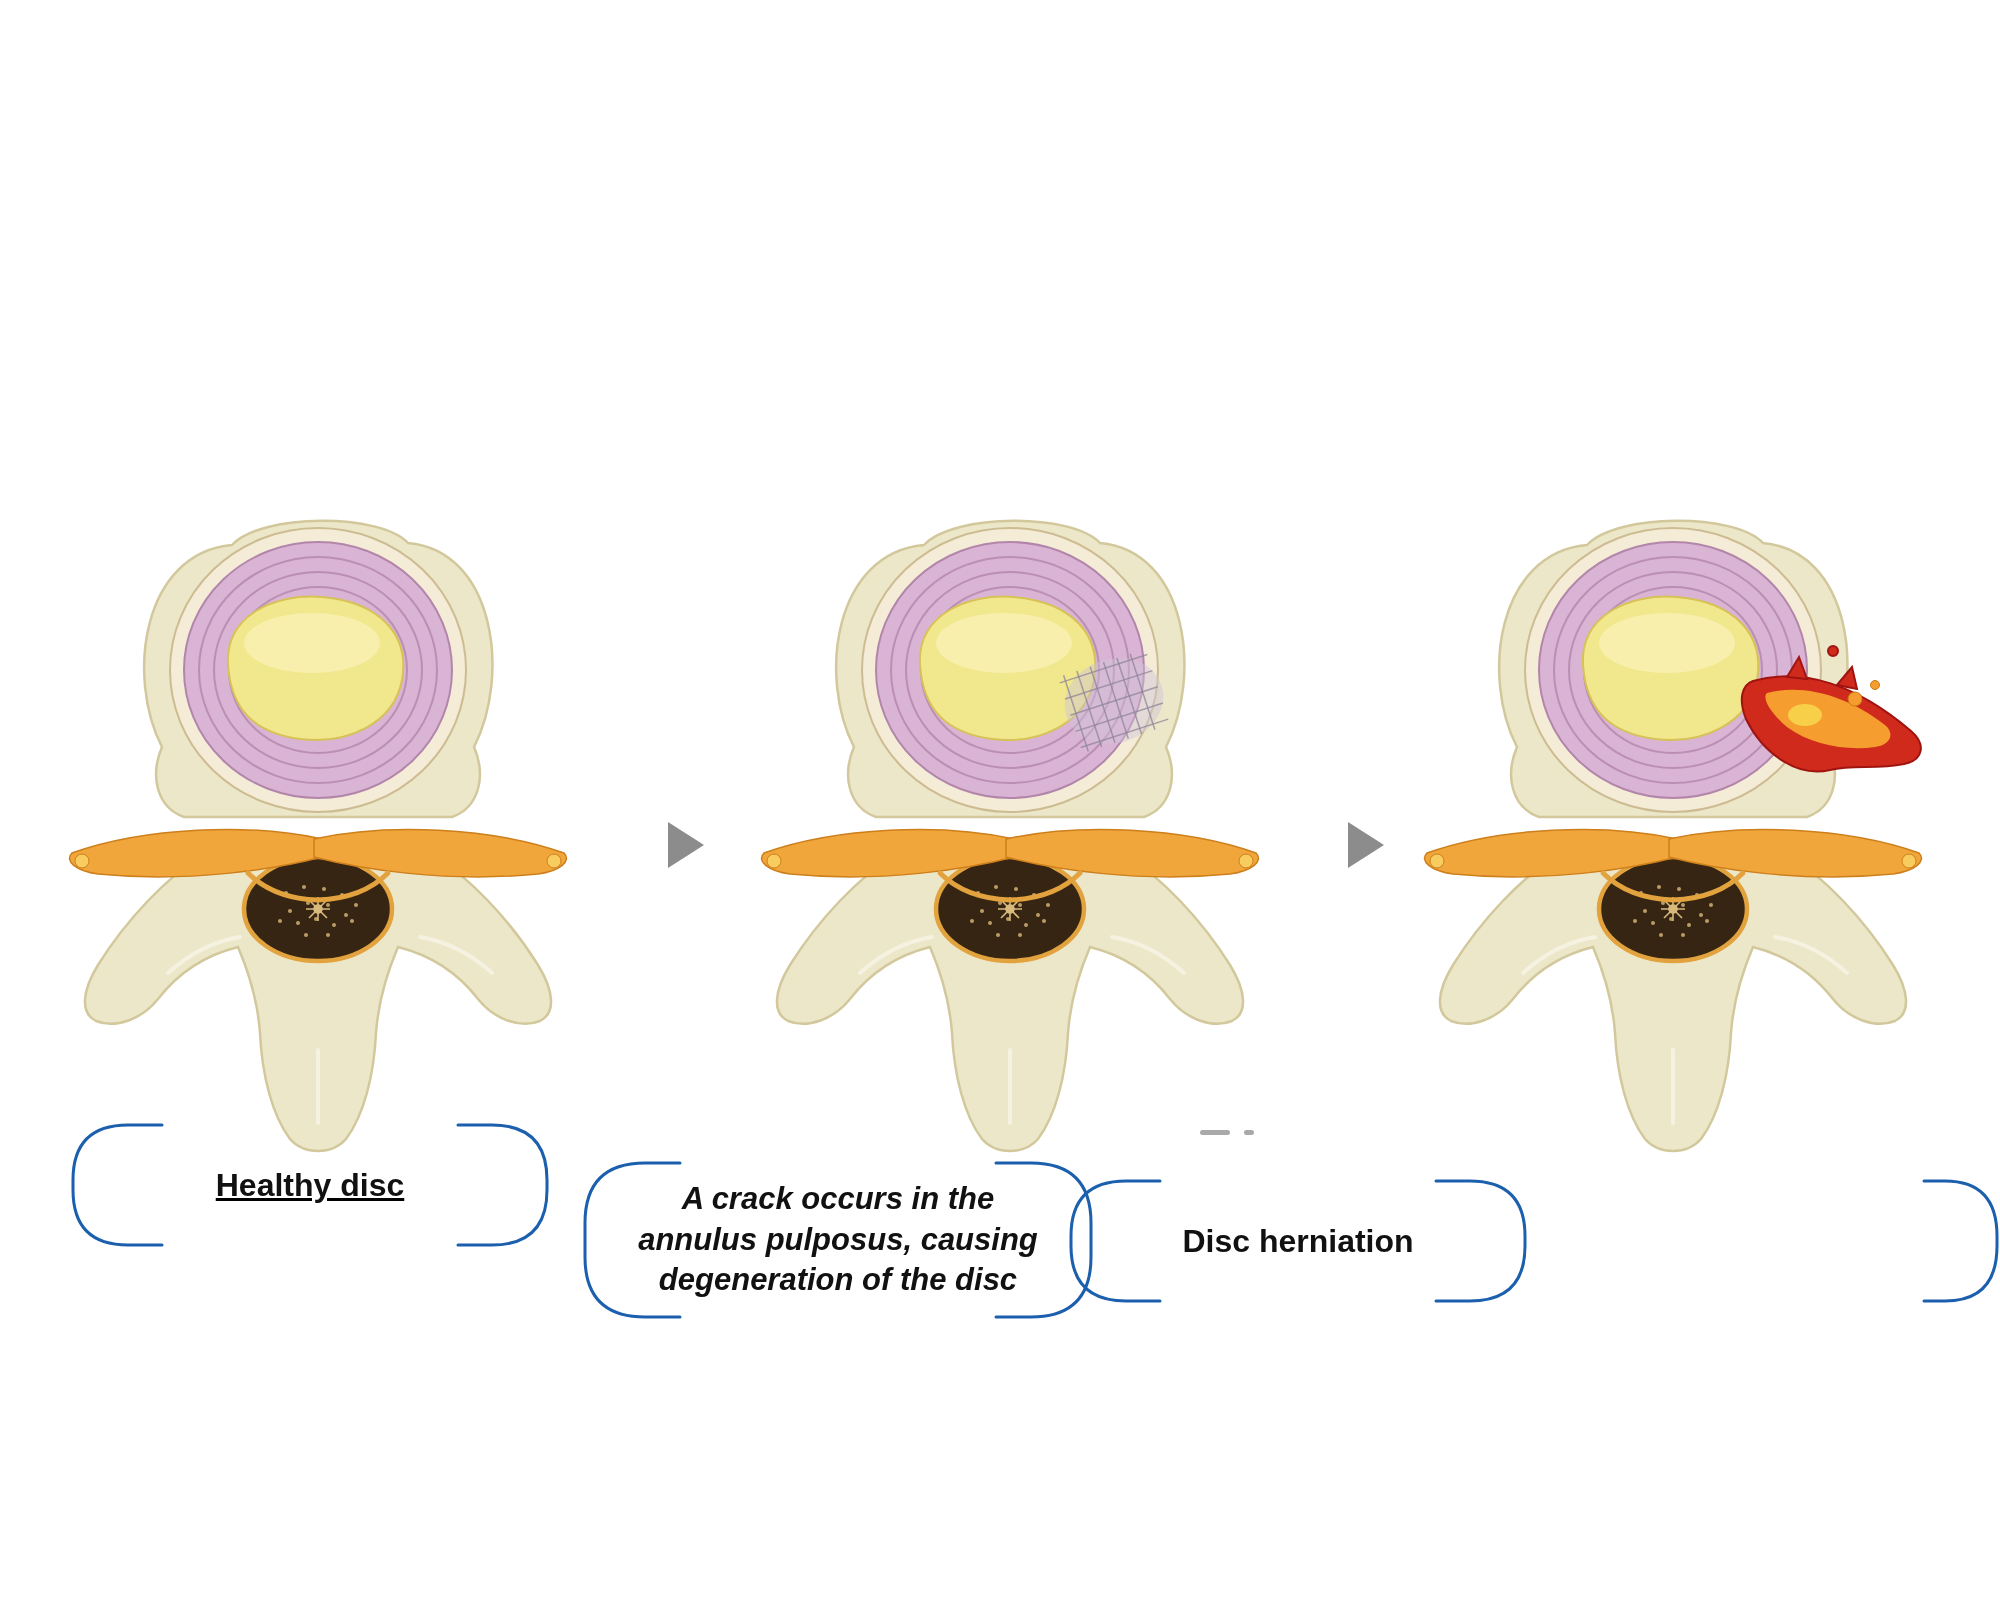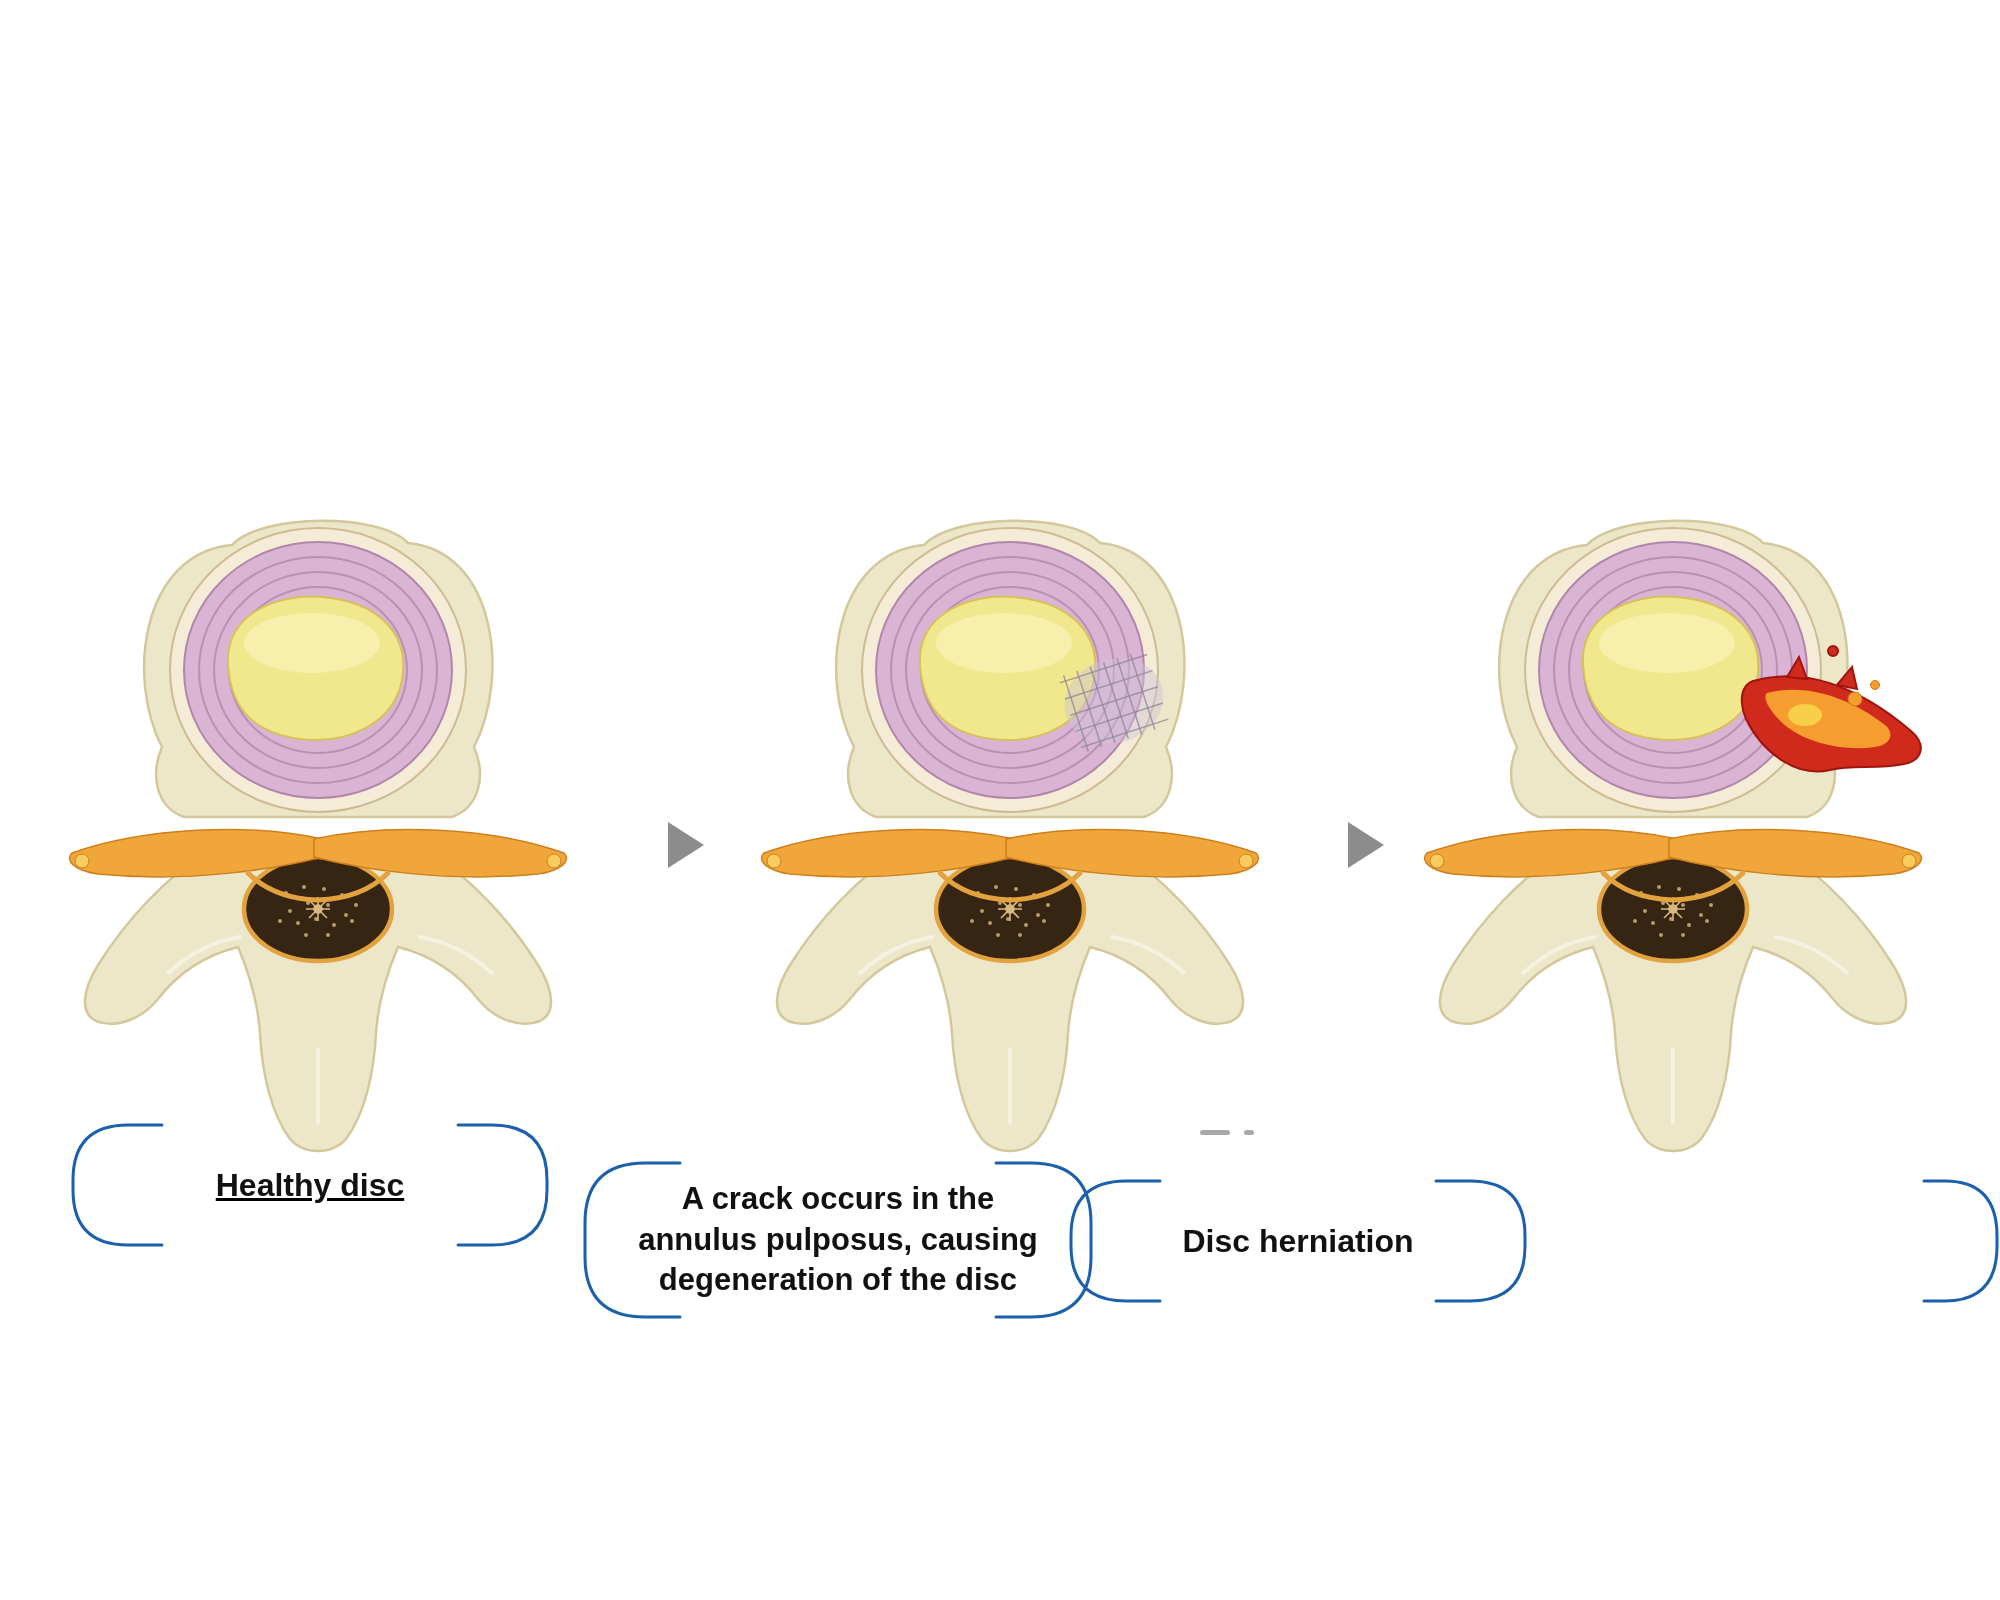--- a/index.html
+++ b/index.html
@@ -154,21 +154,21 @@
   </div>
 
   <div class="caption" style="left:70px;top:1122px;width:480px;height:126px;text-decoration:underline;">
     <svg class="bracket" viewBox="0 0 480 126" width="480" height="126">
       <path d="M92,3 H58 Q3,3 3,58 V68 Q3,123 58,123 H92"></path>
       <path d="M388,3 H422 Q477,3 477,58 V68 Q477,123 422,123 H388"></path>
     </svg>
     <div class="caption-text caption-lg">Healthy disc</div>
   </div>
 
-  <div class="caption" style="left:582px;top:1160px;width:512px;height:160px;">
+  <div class="caption" style="left:582px;top:1160px;width:512px;height:160px;font-style:italic;">
     <svg class="bracket" viewBox="0 0 512 160" width="512" height="160">
       <path d="M98,3 H63 Q3,3 3,63 V97 Q3,157 63,157 H98"></path>
       <path d="M414,3 H449 Q509,3 509,63 V97 Q509,157 449,157 H414"></path>
     </svg>
     <div class="caption-text caption-md">A crack occurs in the
 annulus pulposus, causing
 degeneration of the disc</div>
   </div>
 
   <div class="caption" style="left:1068px;top:1178px;width:460px;height:126px;">

